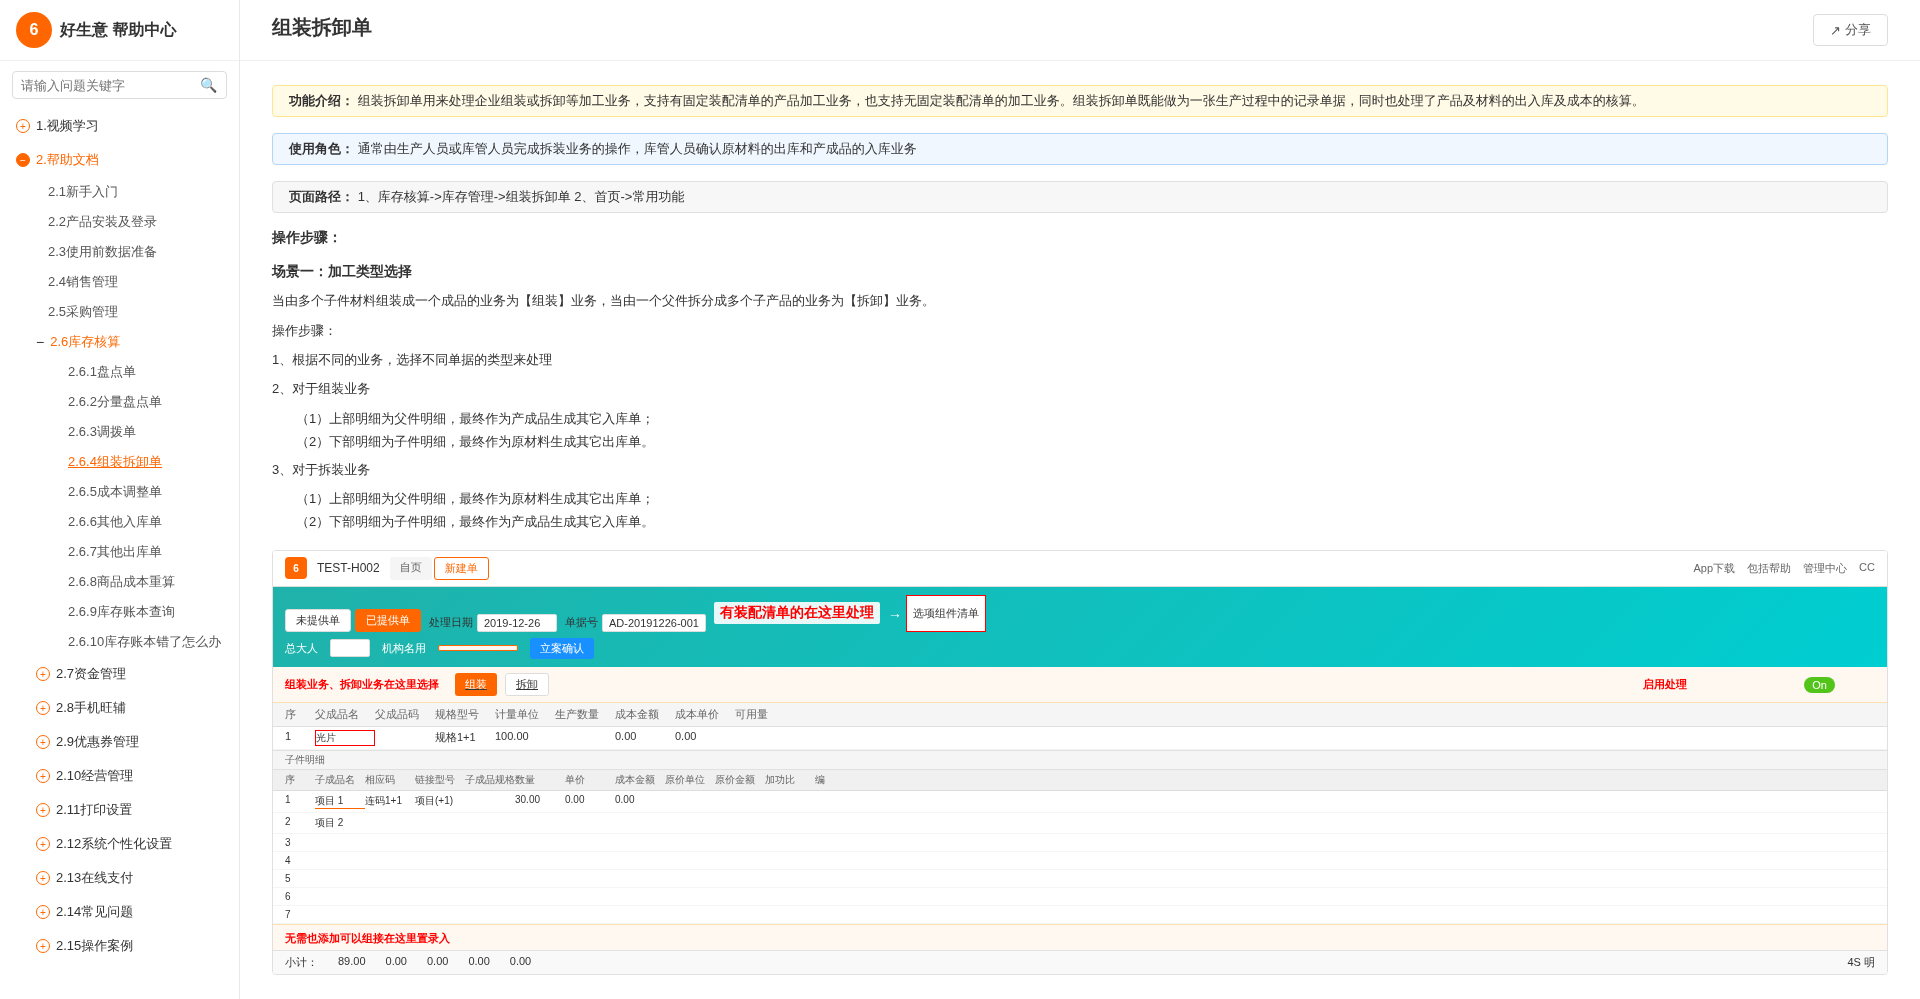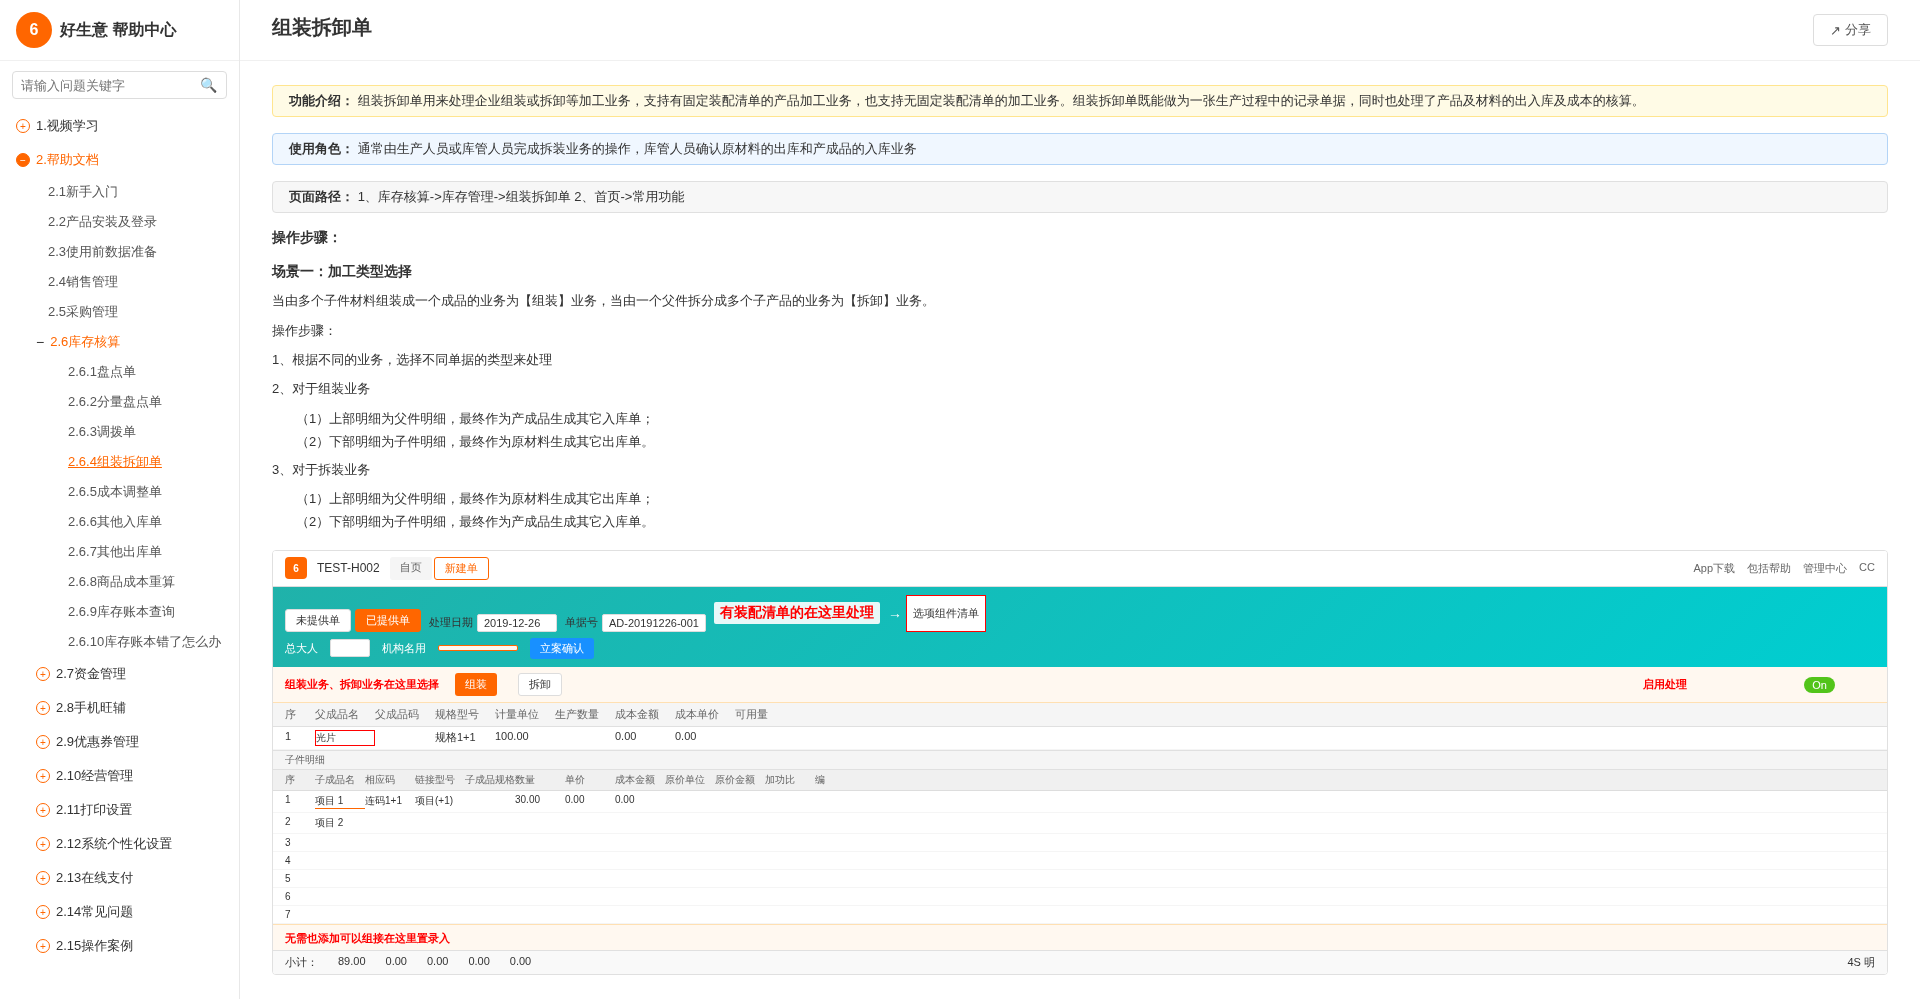--- a/index.html
+++ b/index.html
@@ -544,21 +544,21 @@
             <span style="font-size:11px;">总大人</span>
             <span class="app-field-val" style="min-width:40px;">1/6</span>
             <span style="font-size:11px;">机构名用</span>
             <span class="app-field-val" style="min-width:80px;background:#fff8f0;border-color:#f60;"></span>
             <button class="app-btn" style="background:#1890ff;color:white;border:none;">立案确认</button>
           </div>
         </div>
 
         <div style="background:#fff8f0;border-bottom:1px solid #ffe0b2;padding:6px 12px;display:flex;align-items:center;gap:16px;position:relative;">
           <span style="font-size:11px;color:red;font-weight:bold;">组装业务、拆卸业务在这里选择</span>
-          <div style="display:flex;gap:21px;">
+          <div style="display:flex;gap:8px;text-decoration:underline;">
             <button class="app-btn" style="background:#f60;color:white;border:none;">组装</button>
             <button class="app-btn white">拆卸</button>
           </div>
           <div style="position:absolute;right:200px;color:red;font-size:11px;font-weight:bold;">启用处理</div>
           <div style="position:absolute;right:52px;">
             <span style="background:#52c41a;color:white;padding:2px 8px;border-radius:10px;font-size:11px;">On</span>
           </div>
         </div>
 
         <div style="background:#fff;">

